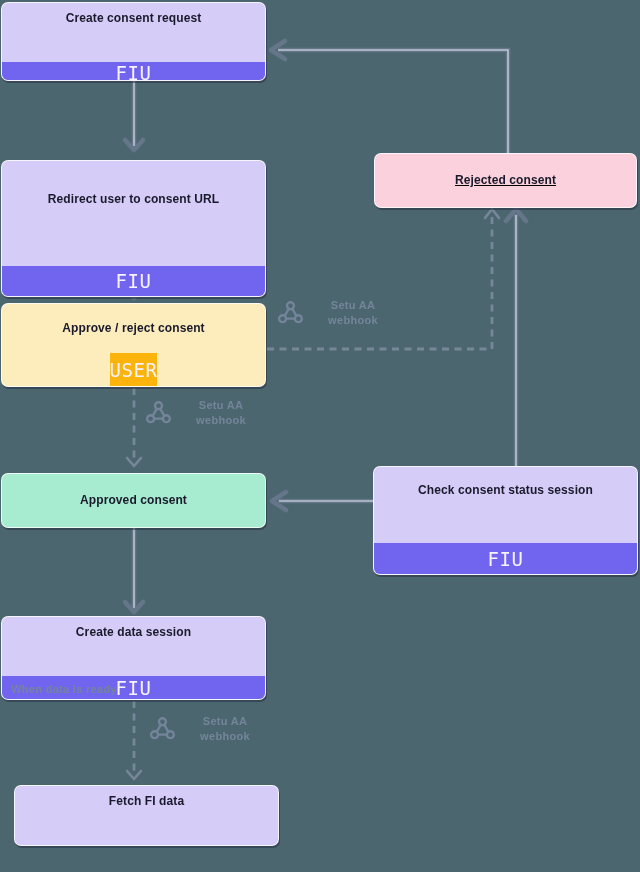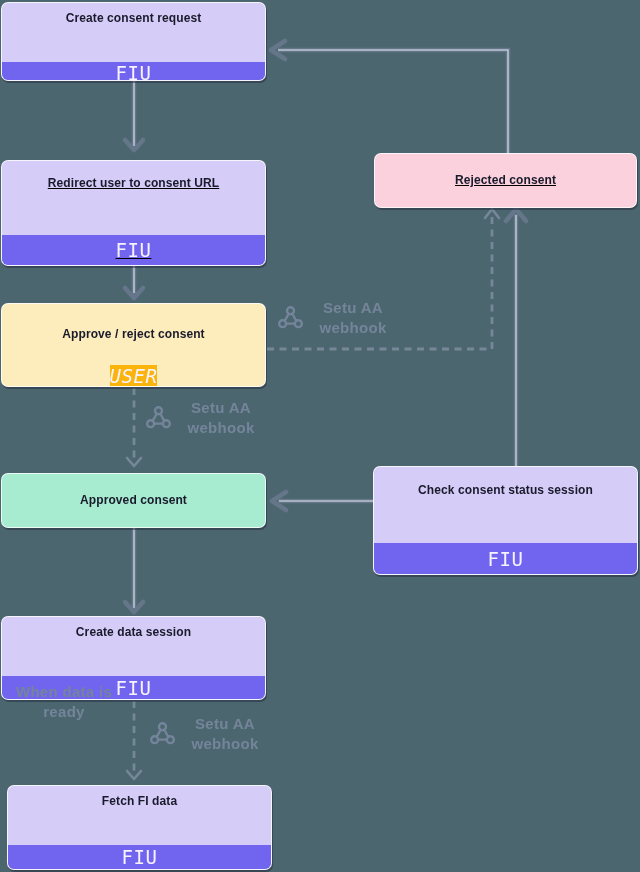--- a/index.html
+++ b/index.html
@@ -48,21 +48,21 @@
   }
   .bg-purple{background:var(--box-purple-light);}
   .bg-yellow{background:var(--box-yellow);align-items:center;}
   .bg-green{background:var(--box-green);}
   .bg-pink{background:var(--box-pink);}
   .band-fiu{background:var(--band-purple);margin-top:28px;}
   .band-user{background:var(--band-orange);}
 
   .note{
     position:absolute;display:flex;align-items:center;gap:7px;
-    color:var(--note-text);font-weight:700;font-size:15px;line-height:1.32;
+    color:var(--note-text);font-weight:700;font-size:11px;line-height:1.32;
     letter-spacing:0.3px;
   }
   .note-text{text-align:center;}
   .webhook-glyph{flex:0 0 auto;display:block;color:var(--note-text);}
 </style>
 </head>
 <body>
 
 <div class="canvas">
 
@@ -118,40 +118,40 @@
       <path class="c-in" d="M373 501 H279"></path>
       <path class="c-head" d="M286 492 L272 501 L286 510"></path>
     </g>
   </svg>
 
   <div class="node bg-purple" style="left:1px;top:2px;width:265px;height:79px;">
     <div class="node-title">Create consent request</div>
     <div class="node-band band-fiu" style="height:29px;">FIU</div>
   </div>
 
-  <div class="node bg-purple" style="left:1px;top:160px;width:265px;height:106px;text-decoration:underline;">
+  <div class="node bg-purple" style="left:1px;top:160px;width:265px;height:137px;">
     <div class="node-title">Redirect user to consent URL</div>
     <div class="node-band band-fiu" style="height:30px;">FIU</div>
   </div>
 
   <div class="node bg-yellow" style="left:1px;top:303px;width:265px;height:84px;">
     <div class="node-title">Approve / reject consent</div>
-    <div class="node-band band-user" style="height:21px;font-style:italic;">USER</div>
+    <div class="node-band band-user" style="height:33px;">USER</div>
   </div>
 
   <div class="node bg-green" style="left:1px;top:473px;width:265px;height:55px;">
     <div class="node-title">Approved consent</div>
   </div>
 
   <div class="node bg-purple" style="left:1px;top:616px;width:265px;height:84px;">
     <div class="node-title">Create data session</div>
     <div class="node-band band-fiu" style="height:30px;">FIU</div>
   </div>
 
-  <div class="node bg-purple" style="left:7px;top:785px;width:265px;height:85px;">
+  <div class="node bg-purple" style="left:14px;top:785px;width:265px;height:61px;">
     <div class="node-title">Fetch FI data</div>
     <div class="node-band band-fiu" style="height:29px;">FIU</div>
   </div>
 
   <div class="node bg-pink" style="left:374px;top:153px;width:263px;height:55px;text-decoration:underline;">
     <div class="node-title">Rejected consent</div>
   </div>
 
   <div class="node bg-purple" style="left:373px;top:466px;width:265px;height:109px;">
     <div class="node-title">Check consent status session</div>

